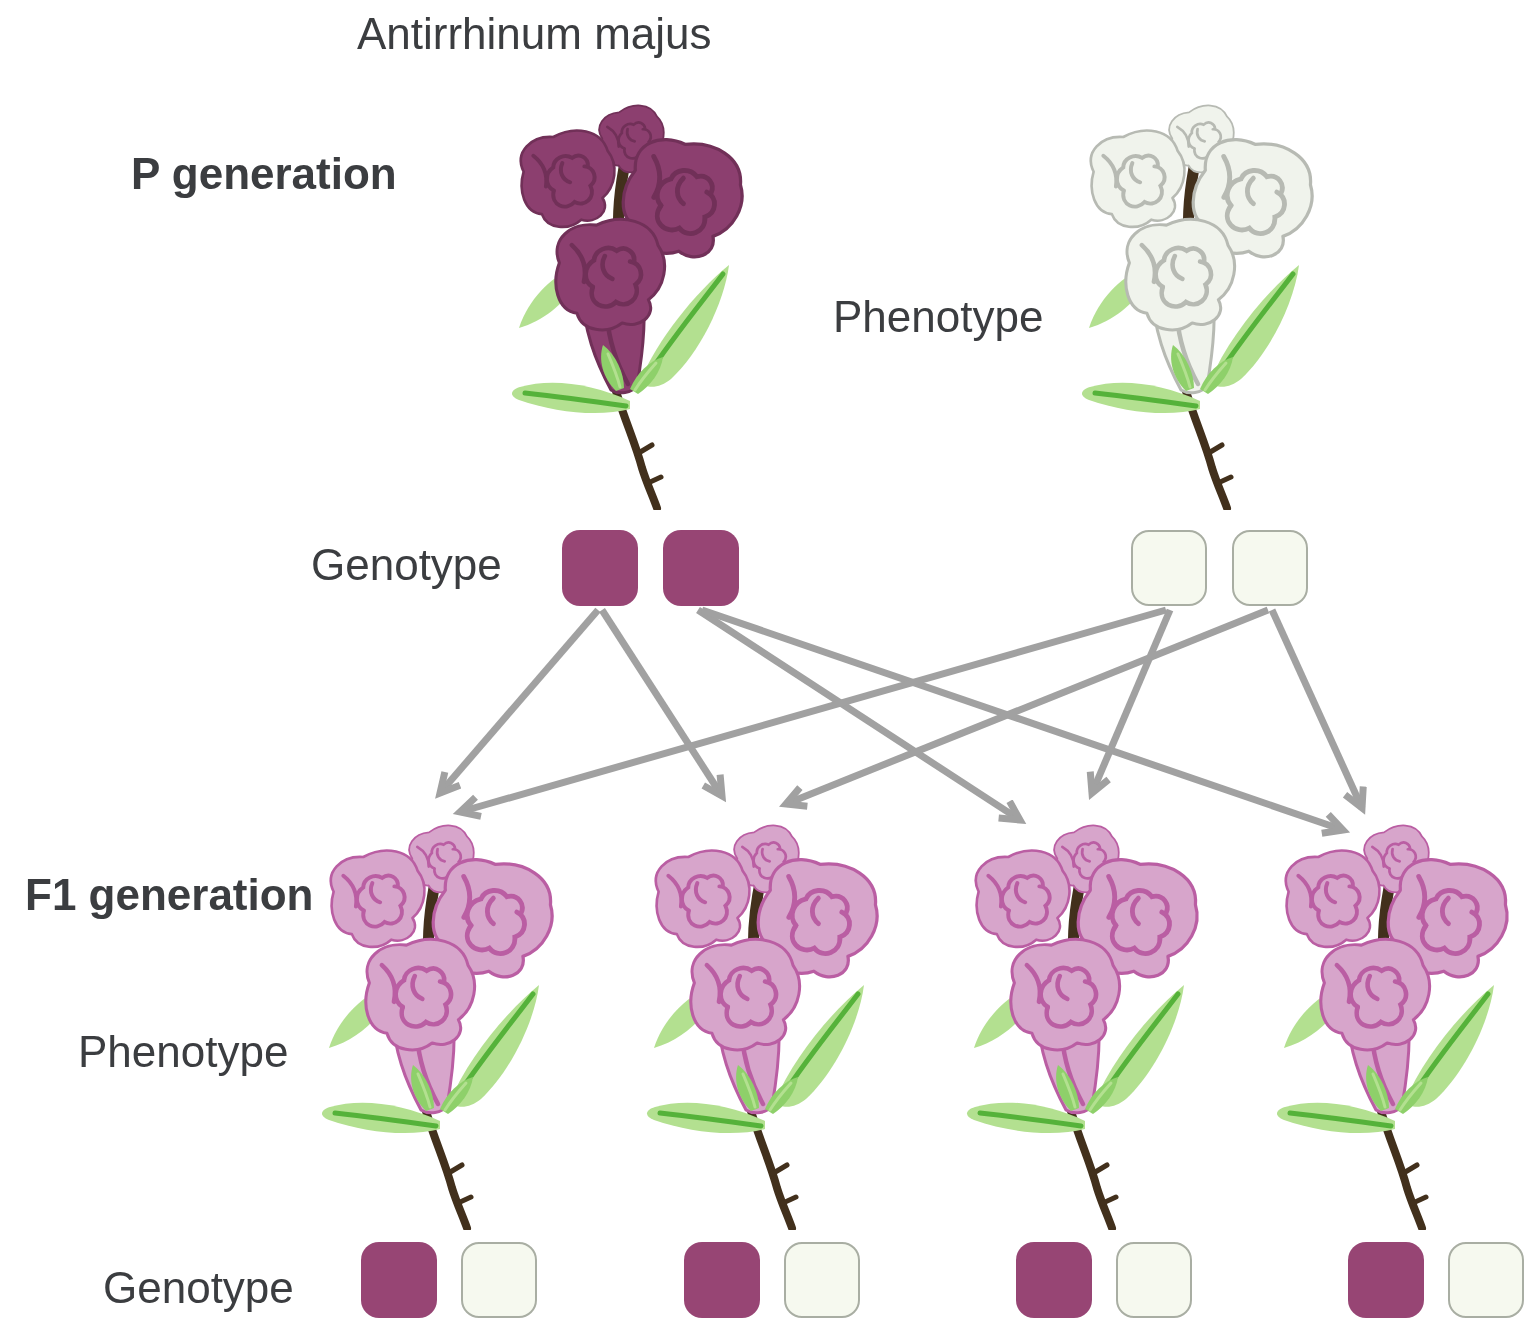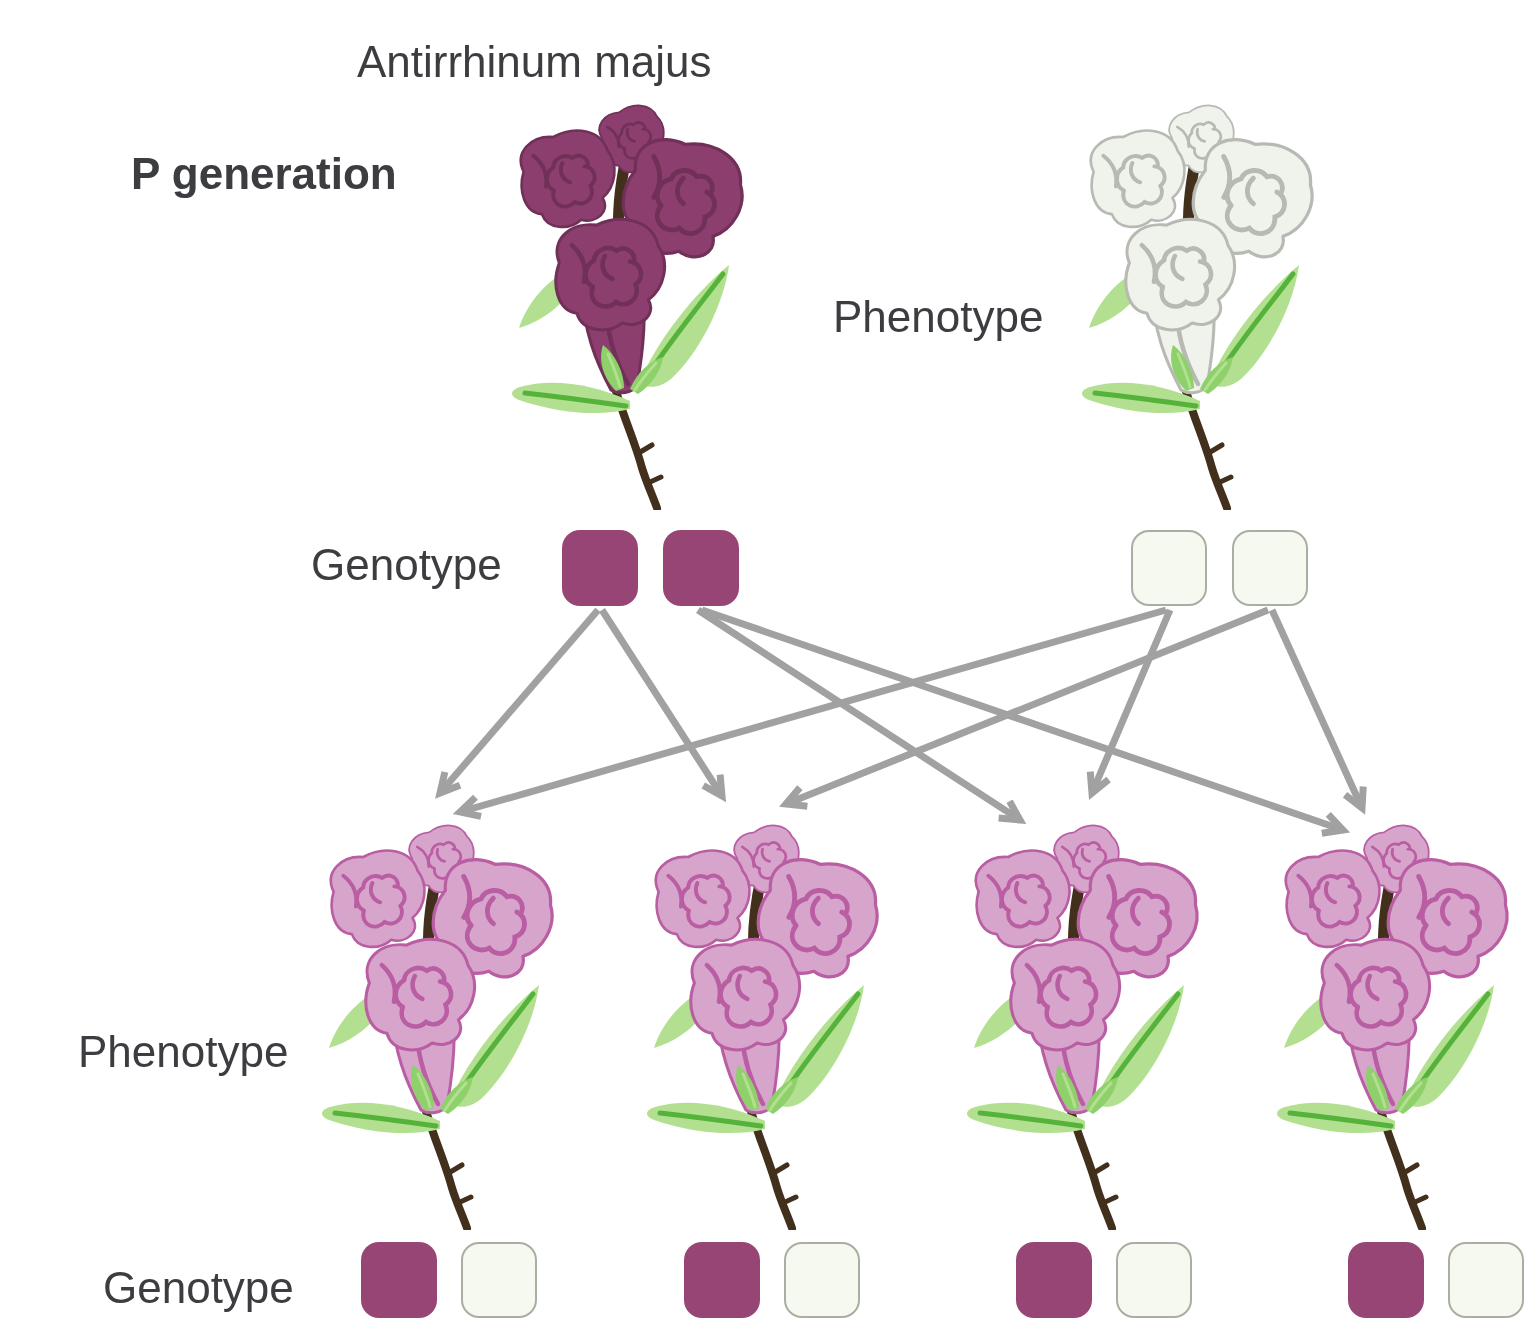--- a/index.html
+++ b/index.html
@@ -68,24 +68,25 @@
         <g transform="translate(78,90) rotate(-10) scale(0.88)">
             <use href="#bloom"></use>
           </g>
         <g transform="translate(120,186) rotate(-6) scale(1.02)">
             <use href="#bloom"></use>
           </g>
       </g>
     </defs>
   </svg>
 
-  <div class="lbl" style="left:357px;top:38px">Antirrhinum majus</div>
+  <div class="lbl" style="left:357px;top:10px">Antirrhinum majus</div>
   <div class="lbl bold" style="left:131px;top:150px">P generation</div>
   <div class="lbl" style="left:833px;top:293px">Phenotype</div>
   <div class="lbl" style="left:311px;top:541px">Genotype</div>
+  <div class="lbl bold" style="left:25px;top:871px">F1 generation</div>
   <div class="lbl" style="left:78px;top:1028px">Phenotype</div>
   <div class="lbl" style="left:103px;top:1264px">Genotype</div>
 
   <svg class="flower" viewBox="0 0 280 420" style="left: 490px; top: 90px; --petal: #8c3f6f; --line: #713058;">
       <use href="#snapdragon"></use>
     </svg>
   <svg class="flower" viewBox="0 0 280 420" style="left: 1060px; top: 90px; --petal: #f0f3ec; --line: #b7bab3;">
       <use href="#snapdragon"></use>
     </svg>
 

